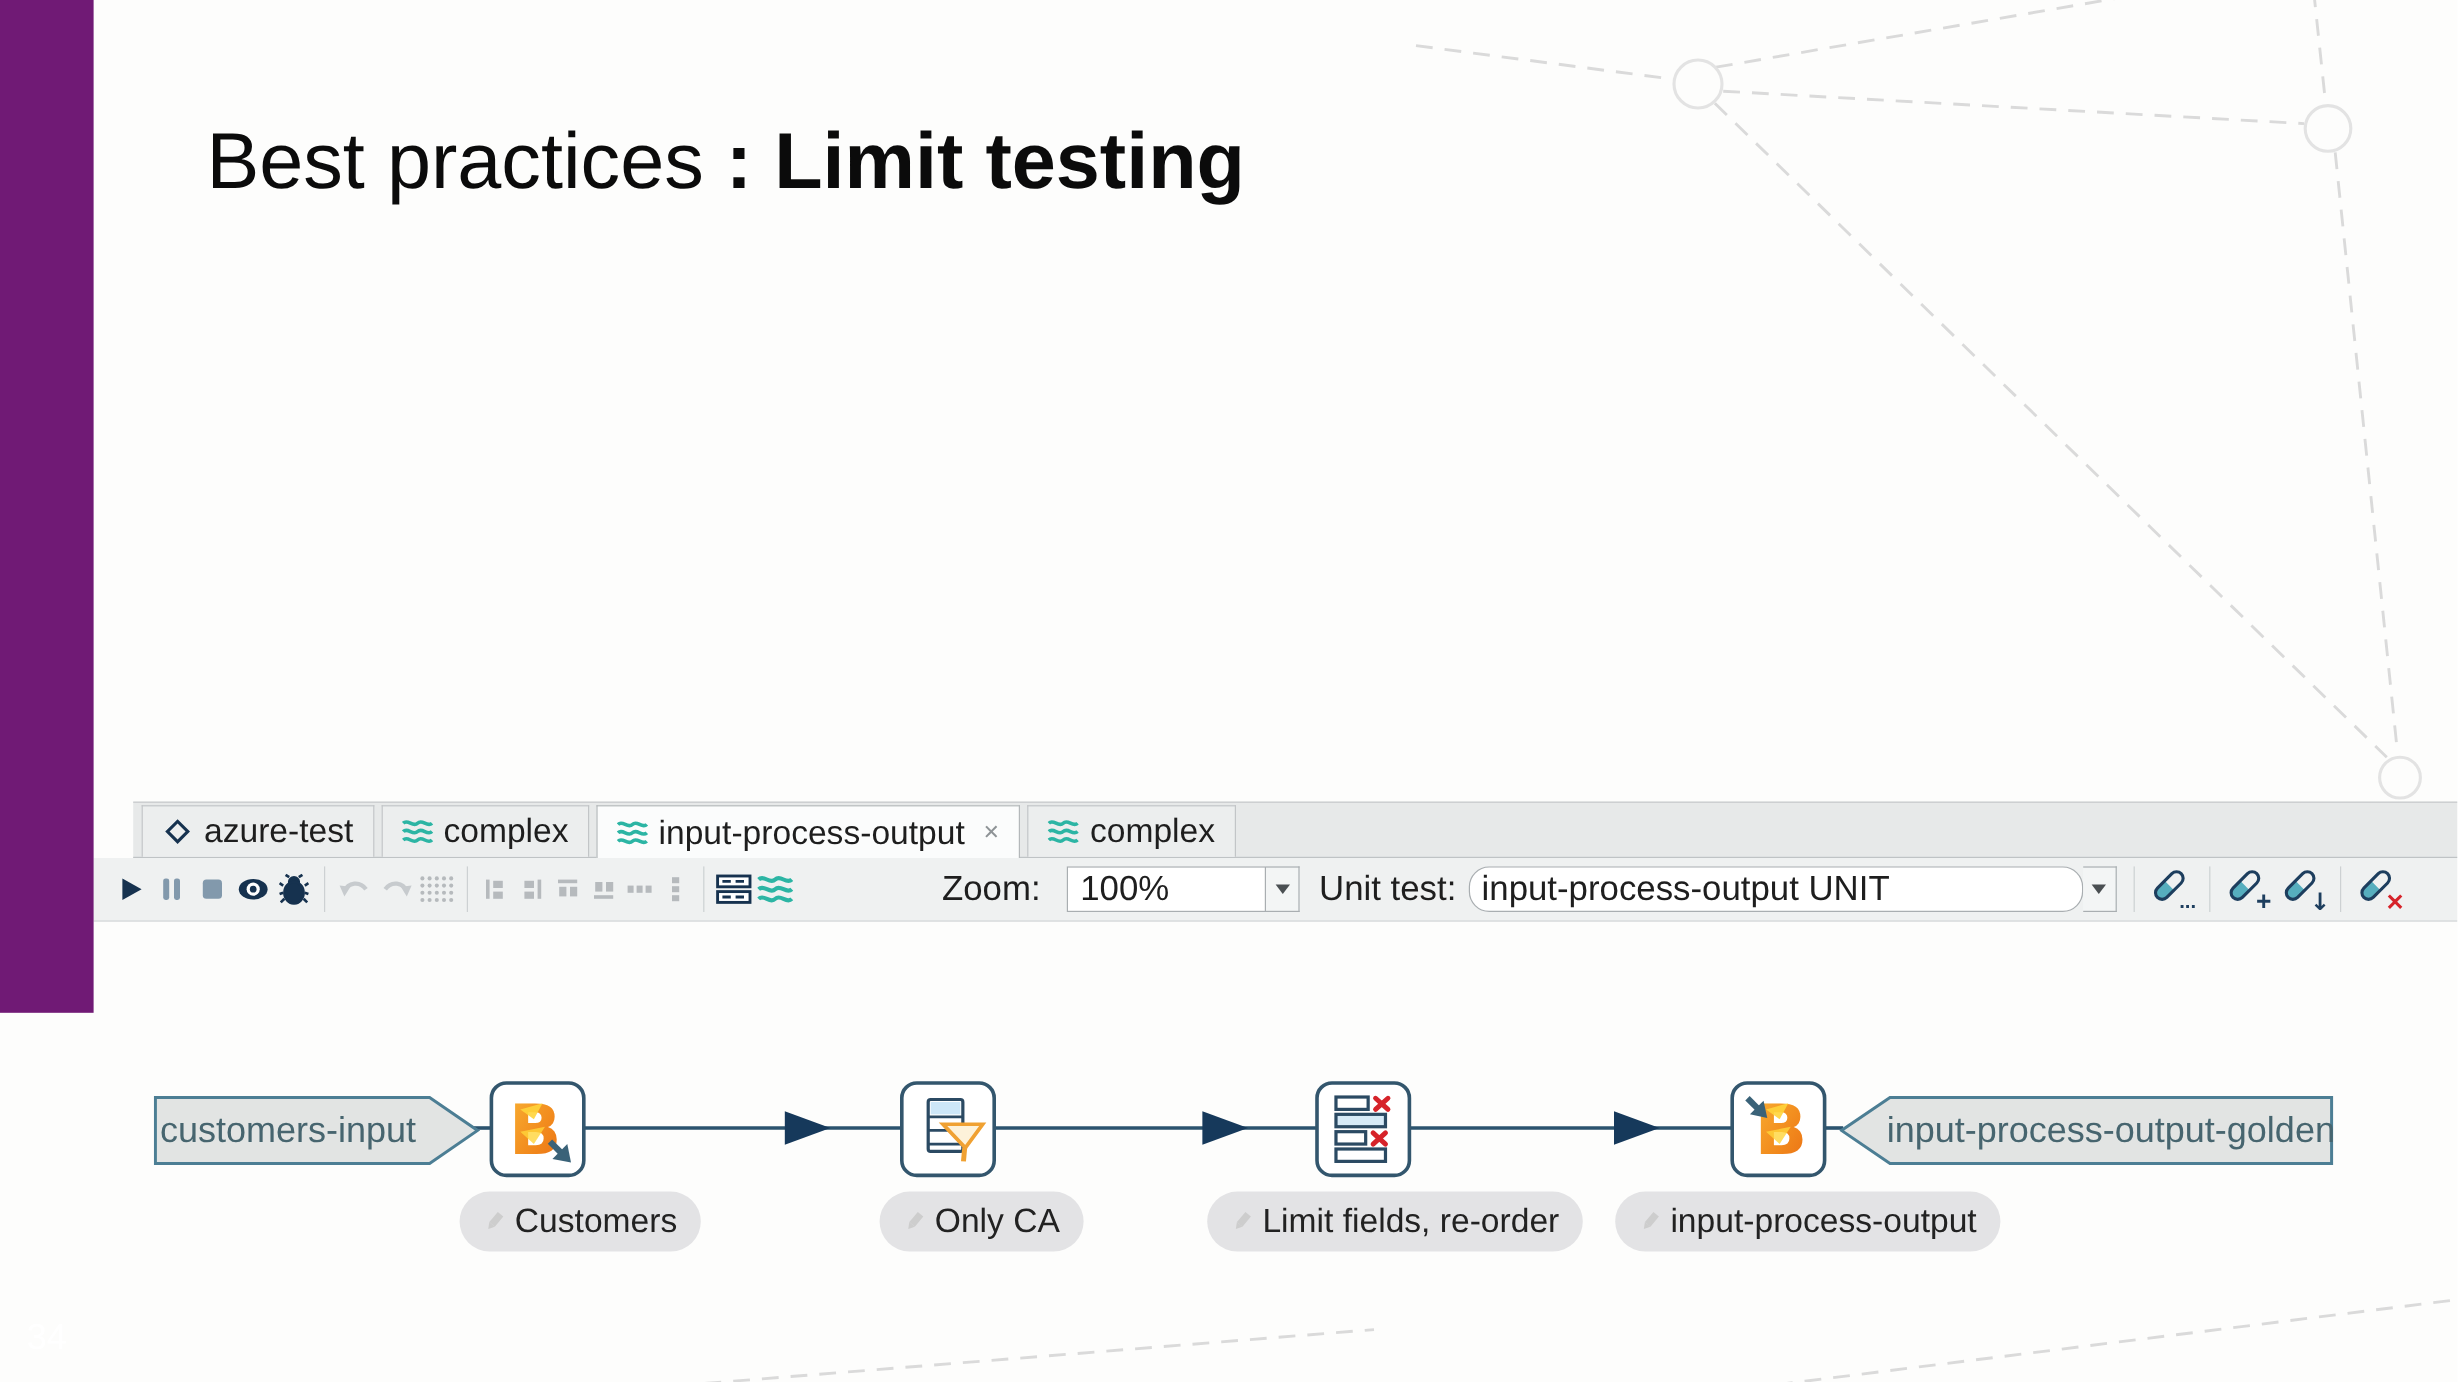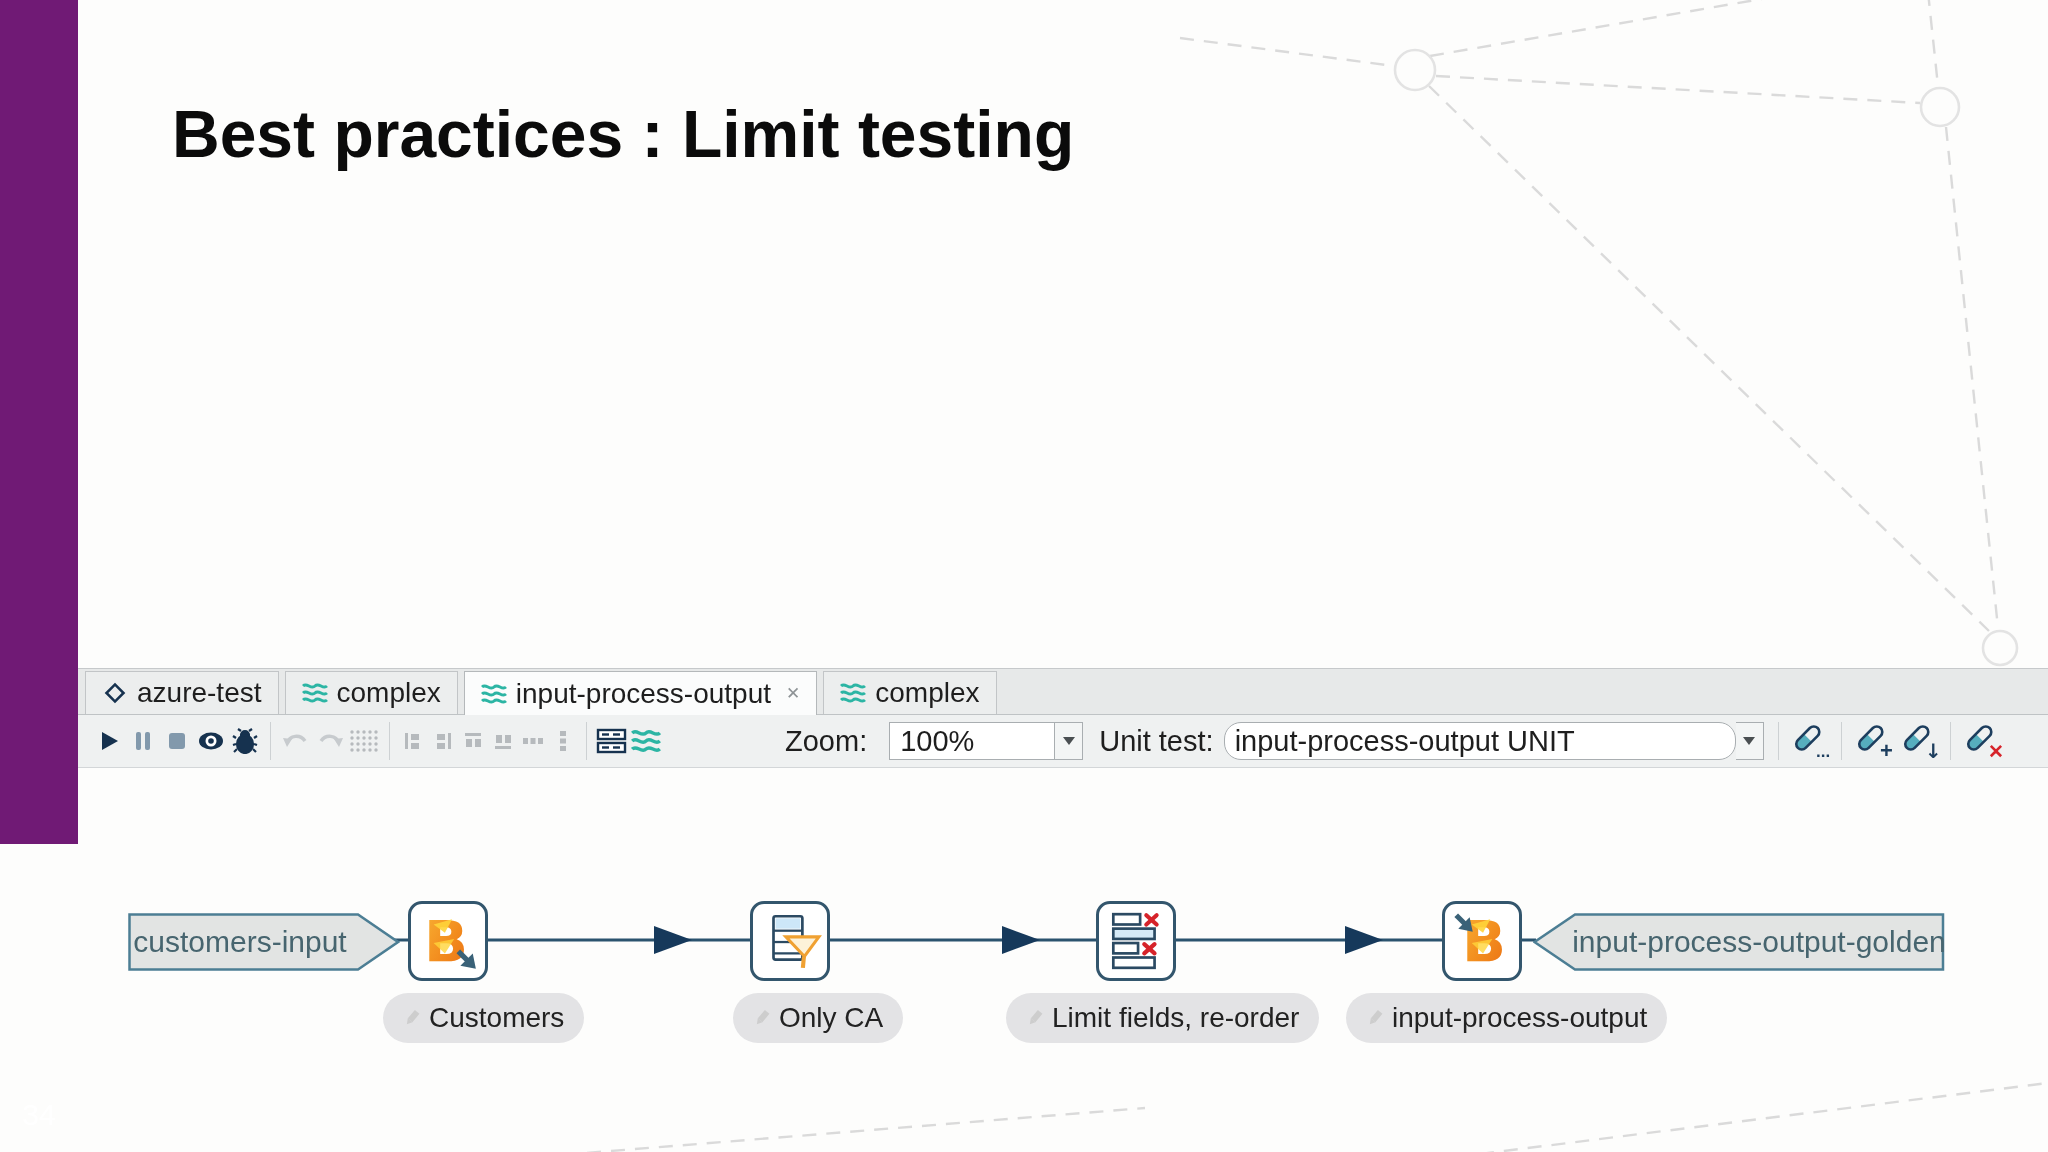--- a/index.html
+++ b/index.html
@@ -6,28 +6,28 @@
   .slide{position:relative;width:2048px;height:1152px;background:#fdfdfc;overflow:hidden;
          font-family:"Liberation Sans",sans-serif;color:#1a1a1a;}
   
   .decor{position:absolute;left:0;top:0;z-index:0;}
   
   .accent-bar{position:absolute;left:0;top:0;width:78px;height:844px;background:#701a75;z-index:5;}
   .pagenum{position:absolute;top:1098px;left:0;width:78px;text-align:center;
            font-size:30px;color:#ffffff;}
   
   .title{position:absolute;left:172px;top:96px;font-size:66px;letter-spacing:0;z-index:2;color:#0b0b0b;}
-  .title .t-reg{font-weight:700;}
+  .title .t-reg{font-weight:400;}
   .title .t-bold{font-weight:700;}
   .body-text{position:absolute;left:172px;top:258px;width:1790px;font-size:44px;line-height:70px;
              white-space:pre-wrap;z-index:2;color:#151515;}
   
   .hop{position:absolute;left:78px;top:668px;width:1970px;height:484px;z-index:2;}
   .tabstrip{height:47px;background:#e7e9e9;border-top:1px solid #c6c9cb;border-bottom:1px solid #bfc3c5;
-            display:flex;align-items:stretch;padding-left:4px;box-sizing:border-box;}
+            display:flex;align-items:stretch;padding-left:4px;box-sizing:border-box;margin-left:33px;}
   .tab{display:flex;align-items:center;gap:9px;padding:0 16px;font-size:28px;color:#1e1e1e;
        background:#eceeee;border:1px solid #c2c5c7;border-bottom:none;margin:2px 3px 0 3px;box-sizing:border-box;}
   .tab.active{background:#fbfcfc;margin-bottom:-1px;border-color:#b4b8ba;}
   .tab .close{font-size:17px;color:#8e9396;margin-left:6px;line-height:1;}
   .toolbar{height:53px;background:#eff1f1;border-bottom:1px solid #d3d6d8;display:flex;align-items:center;
            padding-left:14px;box-sizing:border-box;}
   .tbtn{width:34px;height:42px;display:flex;align-items:center;justify-content:center;flex:0 0 auto;}
   .tbtn.sm{width:30px;}
   .tsep{width:1px;height:38px;background:#cdd1d3;margin:0 8px;flex:0 0 auto;}
   .tool-label{font-size:29px;color:#1e1e1e;flex:0 0 auto;}

